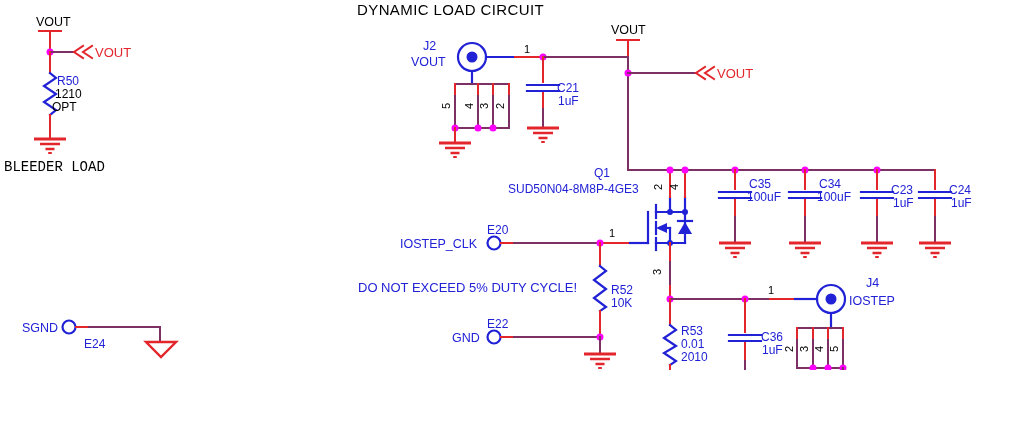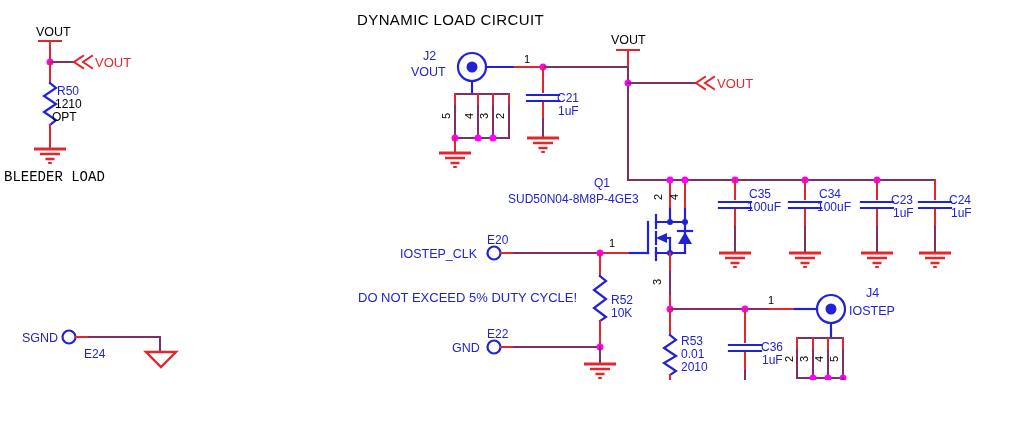--- a/index.html
+++ b/index.html
@@ -1,17 +1,17 @@
 <!DOCTYPE html>
 <html><head>
 <meta charset="utf-8">
 <style>
   html,body { margin:0; padding:0; background:#ffffff; }
   .stage { position:relative; width:1012px; height:370px; background:#ffffff; overflow:hidden;
-           font-family:"Liberation Sans", sans-serif;margin-top:10px; }
+           font-family:"Liberation Sans", sans-serif; }
   svg { position:absolute; left:0; top:0; }
   
   .w   { stroke:#7d3064; stroke-width:2;   fill:none; stroke-linecap:square; } 
   .p   { stroke:#e2262c; stroke-width:2;   fill:none; stroke-linecap:square; } 
   .b   { stroke:#2121d6; stroke-width:2.2; fill:none; stroke-linecap:square; } 
   .gl  { stroke:#e2262c; fill:none; }                                          
   
   text { font-family:"Liberation Sans", sans-serif; }
   .tblk { fill:#000000; font-size:12.5px; }
   .tblu { fill:#2121d6; font-size:12px; }

